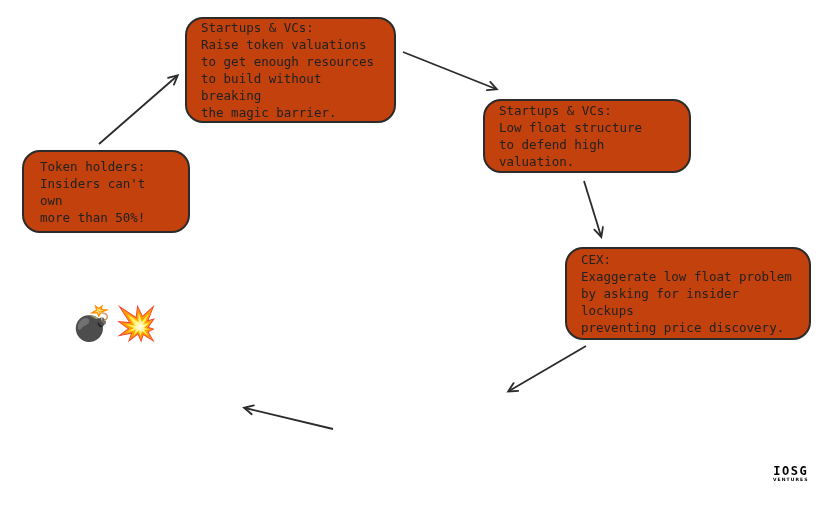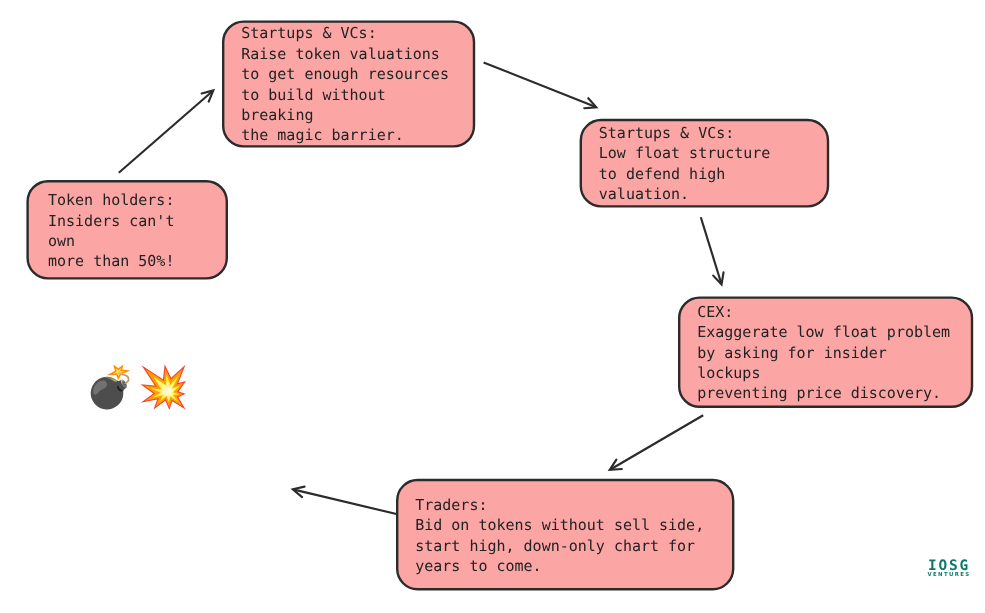--- a/index.html
+++ b/index.html
@@ -13,21 +13,21 @@
     height: 511px;
     background: #ffffff;
     overflow: hidden;
     font-family: "DejaVu Sans Mono", "Liberation Mono", monospace;
   }
   .node {
     position: absolute;
     box-sizing: border-box;
     border: 2px solid #2b2b2b;
     border-radius: 18px;
-    background: #fca5a5;
+    background: #c2410c;
     display: flex;
     align-items: center;
     padding: 6px 14px;
   }
   .node .node-text {
     white-space: pre-line;
     font-size: 12.5px;
     line-height: 17px;
     color: #222222;
     letter-spacing: 0px;
@@ -114,28 +114,22 @@
 to defend high valuation.</div>
   </div>
 
   <div class="node" id="node-cex">
     <div class="node-text">CEX:
 Exaggerate low float problem
 by asking for insider lockups
 preventing price discovery.</div>
   </div>
 
-  <div class="node" id="node-traders">
-    <div class="node-text">Traders:
-Bid on tokens without sell side,
-start high, down-only chart for
-years to come.</div>
-  </div>
 
 
   <div id="explosion-emojis">💣💥</div>
 
-  <div id="logo" style="color: #0f766e;">
+  <div id="logo" style="color: #000000;">
     <div class="logo-main">IOSG</div>
     <div class="logo-sub">VENTURES</div>
   </div>
 
 </div>
 
 </body></html>

